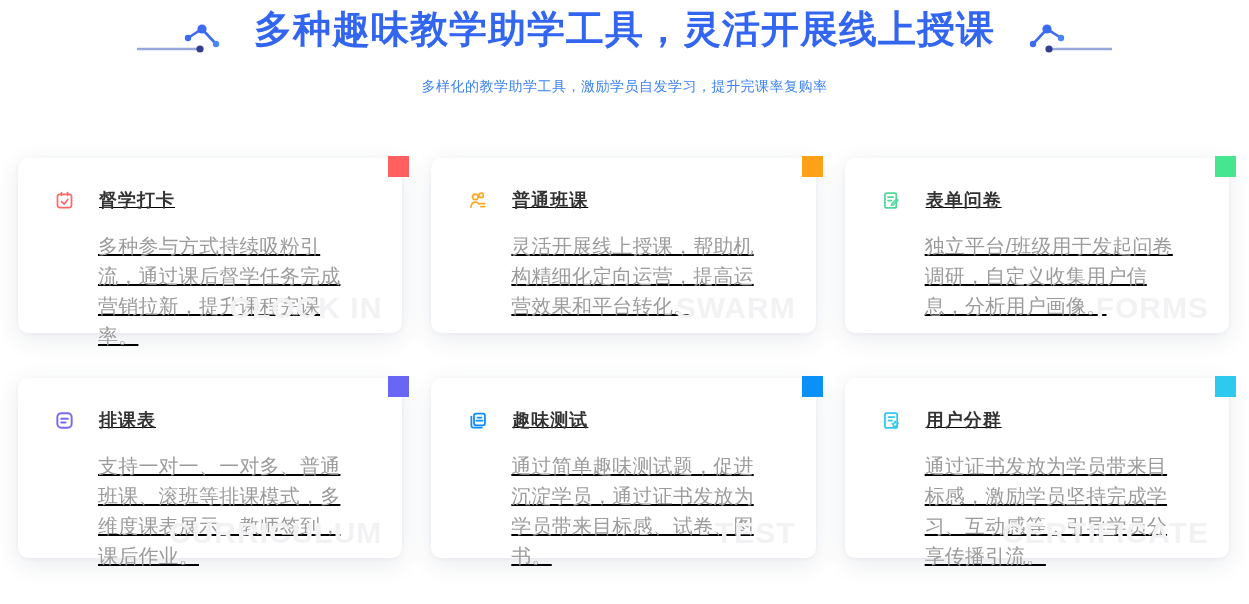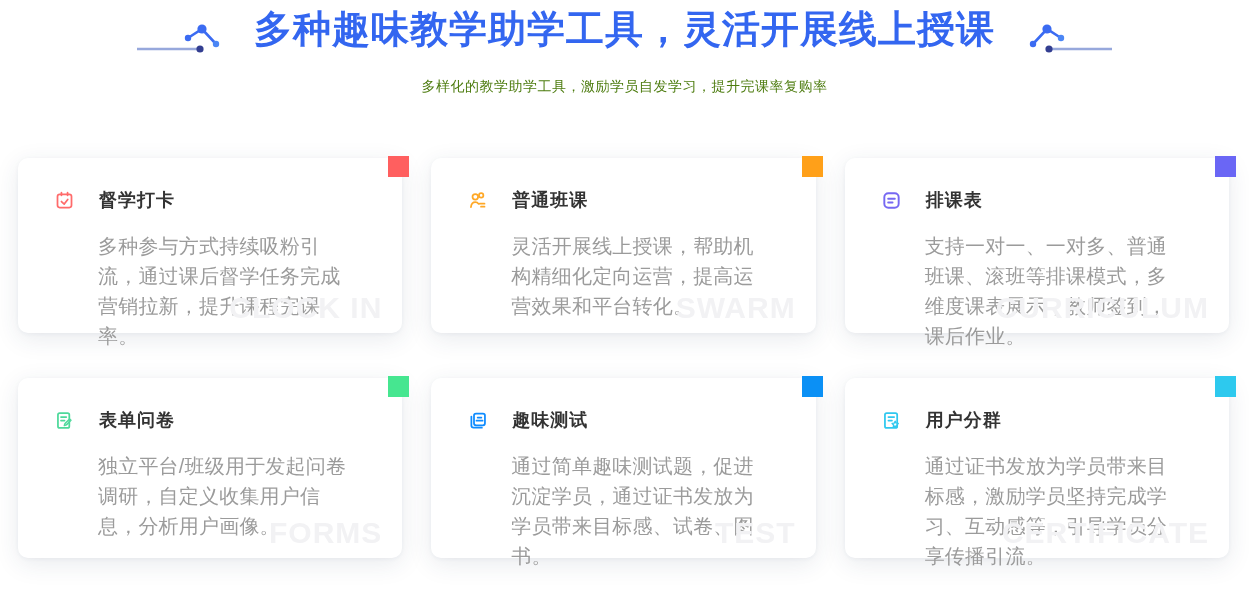--- a/index.html
+++ b/index.html
@@ -9,35 +9,36 @@
     background:#ffffff;
     font-family:"Liberation Sans", sans-serif;
   }
   .header { text-align:center; }
   .title-row { display:flex; align-items:center; justify-content:center; gap:26px; }
   .page-title {
     margin:0; font-size:38px; font-weight:800; letter-spacing:1px;
     line-height:1.3; white-space:nowrap;
   }
   .decor { margin-top:18px; flex:0 0 auto; }
-  .subtitle { margin:18px 18px 0; font-size:14px; color:#4d7c0f; letter-spacing:.5px; }
+  .subtitle { margin:18px 18px 0; font-size:14px; color:#3b82f6; letter-spacing:.5px; }
 
   .grid {
     display:grid;
     grid-template-columns:repeat(3, 1fr);
     grid-template-rows:175px 180px;
     column-gap:29px; row-gap:45px;
     margin:62px 20px 0 18px;
   }
   .card {
     position:relative;
     background:#fff;
     border-radius:10px;
     box-shadow:0 6px 24px rgba(40,60,90,.10), 0 1px 4px rgba(40,60,90,.05);
     padding:30px 24px 0 36px;
+    text-decoration:underline;
   }
   .corner {
     position:absolute; top:-2px; right:-7px;
     width:21px; height:21px;
   }
   .card-head { display:flex; align-items:center; gap:24px; }
   .icon { display:inline-flex; }
   .icon svg { display:block; }
   .card-title {
     margin:0; font-size:18px; font-weight:600; color:#333; letter-spacing:1px;
@@ -109,48 +110,48 @@
           <path d="M14.5 15.6H20M16 19h4"></path>
         </svg>
       </span>
       <h3 class="card-title">普通班课</h3>
     </div>
     <p class="card-desc">灵活开展线上授课，帮助机构精细化定向运营，提高运营效果和平台转化。</p>
     <span class="watermark">SWARM</span>
   </article>
 
   <article class="card">
-    <span class="corner" style="background-color: rgb(106, 102, 245);"></span>
-    <div class="card-head">
-      <span class="icon" style="color: rgb(118, 104, 242);">
-        <svg width="21" height="21" viewBox="0 0 24 24" fill="none" stroke="currentColor" stroke-width="2.2" stroke-linecap="round" stroke-linejoin="round">
-          <rect x="3.8" y="3.8" width="16.4" height="16.4" rx="4.6"></rect>
-          <path d="M8.2 10h7.6M8.2 14.2h5"></path>
-        </svg>
-      </span>
-      <h3 class="card-title">排课表</h3>
-    </div>
-    <p class="card-desc">支持一对一、一对多、普通班课、滚班等排课模式，多维度课表展示，教师签到，课后作业。</p>
-    <span class="watermark">CURRICULUM</span>
-  </article>
-
-  <article class="card">
     <span class="corner" style="background-color: rgb(70, 230, 144);"></span>
     <div class="card-head">
       <span class="icon" style="color: rgb(78, 217, 155);">
         <svg width="21" height="21" viewBox="0 0 24 24" fill="none" stroke="currentColor" stroke-width="2" stroke-linecap="round" stroke-linejoin="round">
           <rect x="4.5" y="3.5" width="13" height="17" rx="2"></rect>
           <path d="M8 8h6M8 12h4"></path>
           <path d="M19.4 11.8l-5.2 5.2-2.4.8.8-2.4 5.2-5.2 1.6 1.6z" stroke-width="1.7"></path>
         </svg>
       </span>
       <h3 class="card-title">表单问卷</h3>
     </div>
     <p class="card-desc">独立平台/班级用于发起问卷调研，自定义收集用户信息，分析用户画像。</p>
     <span class="watermark">FORMS</span>
+  </article>
+
+  <article class="card">
+    <span class="corner" style="background-color: rgb(106, 102, 245);"></span>
+    <div class="card-head">
+      <span class="icon" style="color: rgb(118, 104, 242);">
+        <svg width="21" height="21" viewBox="0 0 24 24" fill="none" stroke="currentColor" stroke-width="2.2" stroke-linecap="round" stroke-linejoin="round">
+          <rect x="3.8" y="3.8" width="16.4" height="16.4" rx="4.6"></rect>
+          <path d="M8.2 10h7.6M8.2 14.2h5"></path>
+        </svg>
+      </span>
+      <h3 class="card-title">排课表</h3>
+    </div>
+    <p class="card-desc">支持一对一、一对多、普通班课、滚班等排课模式，多维度课表展示，教师签到，课后作业。</p>
+    <span class="watermark">CURRICULUM</span>
   </article>
 
   <article class="card">
     <span class="corner" style="background-color: rgb(11, 144, 245);"></span>
     <div class="card-head">
       <span class="icon" style="color: rgb(13, 139, 255);">
         <svg width="21" height="21" viewBox="0 0 24 24" fill="none" stroke="currentColor" stroke-width="2" stroke-linecap="round" stroke-linejoin="round">
           <rect x="8" y="4" width="12.5" height="13.5" rx="2.3"></rect>
           <path d="M12.2 8.6h4.2M10.8 12.2h7"></path>
           <path d="M5 7.5v10.2c0 1.6 1 2.5 2.6 2.5H17"></path>

